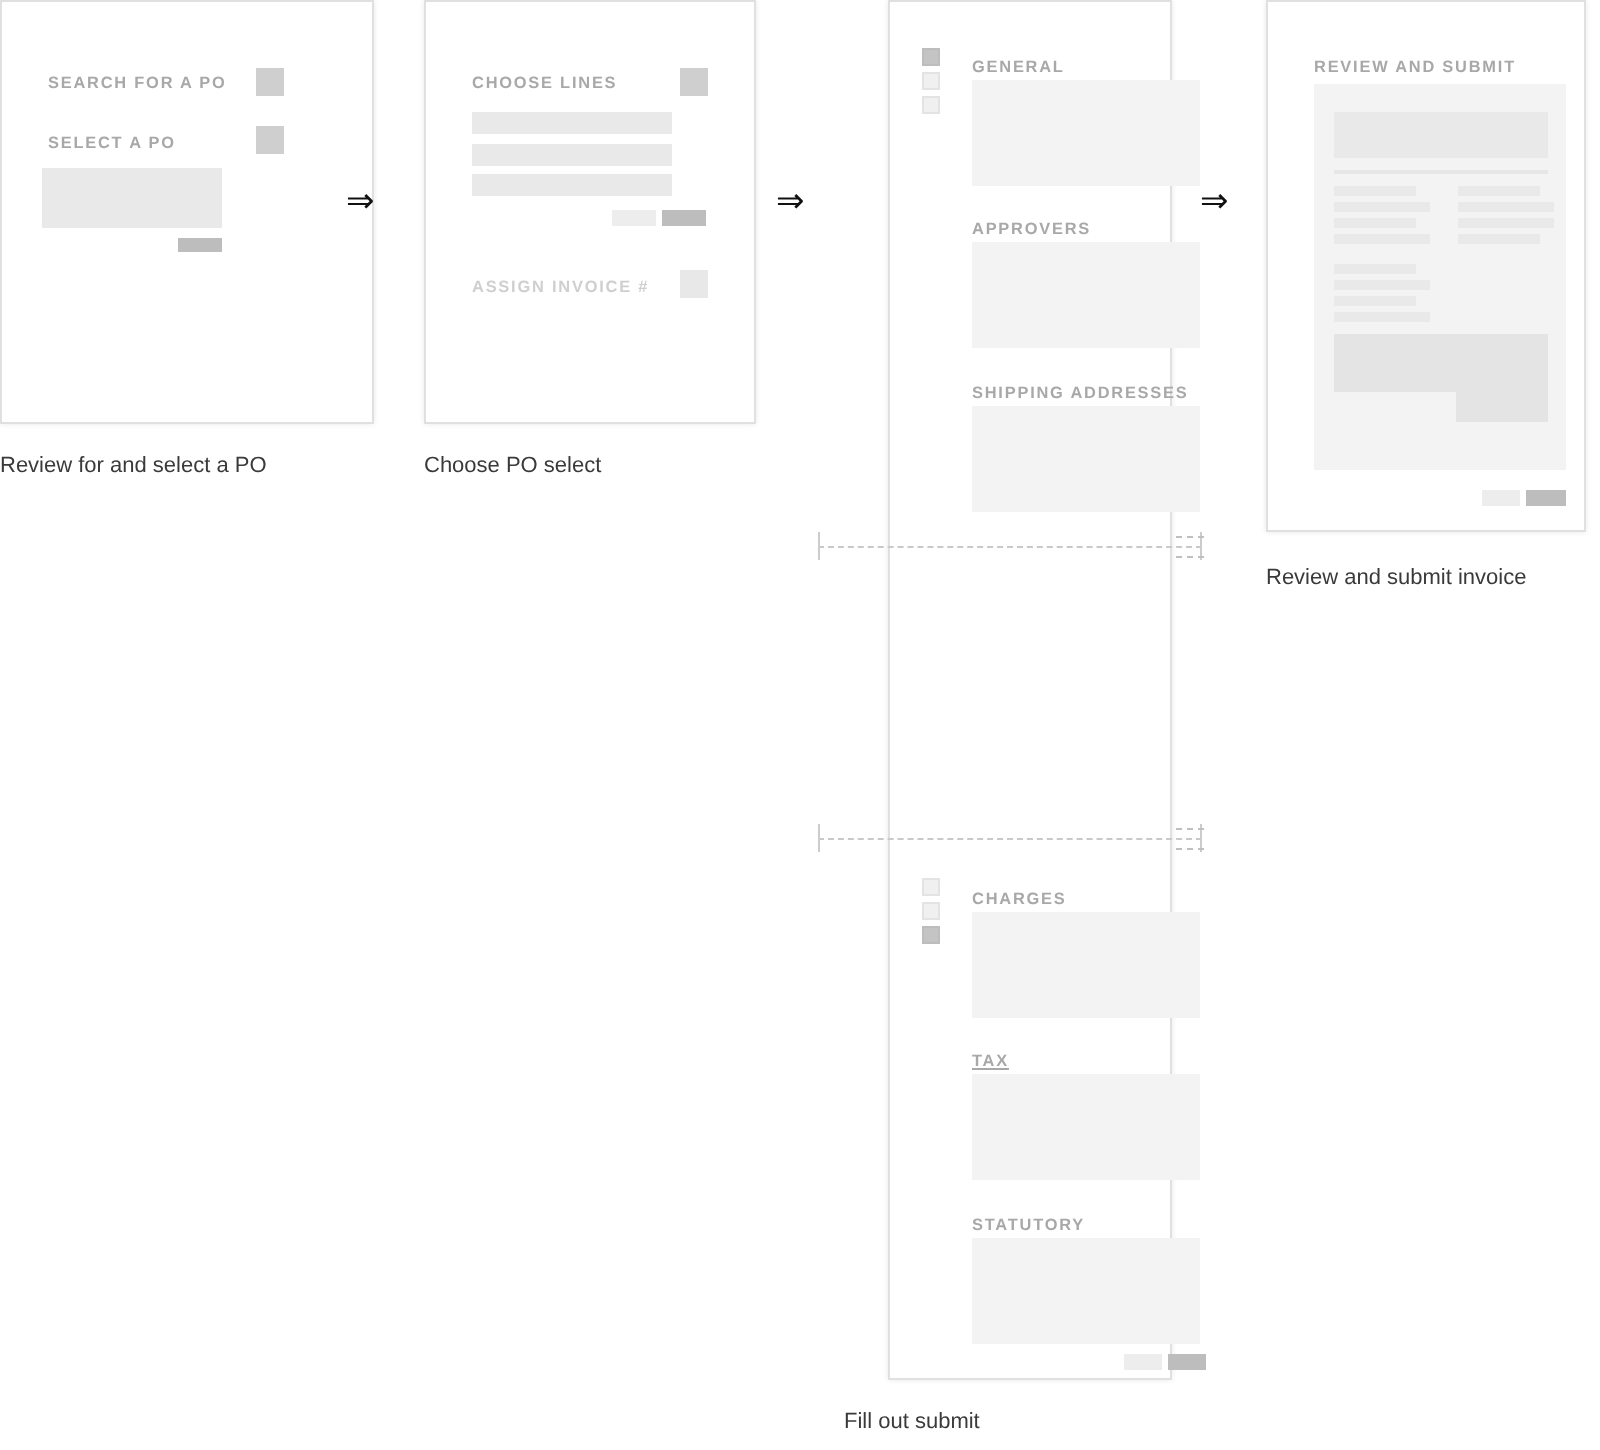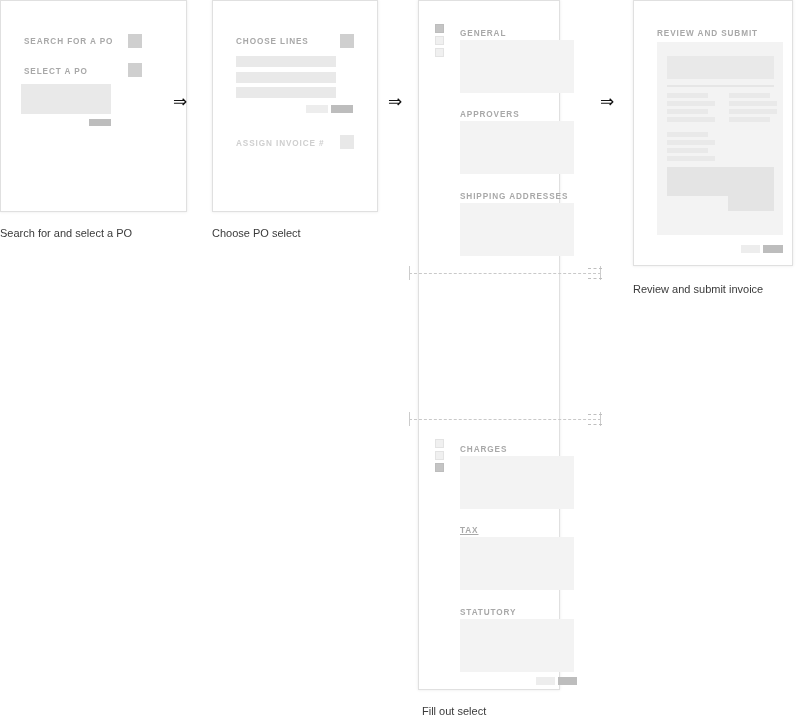--- a/index.html
+++ b/index.html
@@ -125,21 +125,21 @@
   <div class="chip" style="left:127px; top:33px; width:14px; height:14px;"></div>
 
   <div class="sec-title" style="position:absolute; left:23px; top:66px;">SELECT A PO</div>
   <div class="chip" style="left:127px; top:62px; width:14px; height:14px;"></div>
 
   <div class="bar" style="left:20px; top:83px; width:90px; height:30px;"></div>
 
   <div class="btn-primary" style="left:88px; top:118px; width:22px; height:7px;"></div>
 </div>
 
-<div class="caption" style="left:0px; top:227px;">Search for and select a PO</div>
+<div class="caption" style="left:0px; top:227px;">Review for and select a PO</div>
 
 <div class="arrow" style="left:173px; top:93px;">⇒</div>
 
 <div class="panel" style="left:212px; top:0px; width:166px; height:212px;">
 
   <div class="sec-title" style="position:absolute; left:23px; top:36px;">CHOOSE LINES</div>
   <div class="chip" style="left:127px; top:33px; width:14px; height:14px;"></div>
 
   <div class="bar" style="left:23px; top:55px; width:100px; height:11px;"></div>
   <div class="bar" style="left:23px; top:71px; width:100px; height:11px;"></div>
@@ -150,21 +150,21 @@
   <div class="btn-primary" style="left:118px; top:104px; width:22px; height:8px;"></div>
 
   <div class="sec-title muted" style="position:absolute; left:23px; top:138px;">ASSIGN INVOICE #</div>
   <div class="chip-light" style="left:127px; top:134px; width:14px; height:14px;"></div>
 </div>
 
 <div class="caption" style="left:212px; top:227px;">Choose PO select</div>
 
 <div class="arrow" style="left:388px; top:93px;">⇒</div>
 
-<div class="panel" style="left:418px; top:0px; width:142px; height:690px;">
+<div class="panel" style="left:444px; top:0px; width:142px; height:690px;">
 
   <div style="position:absolute; left:0; top:0; width:100%; height:272px;">
     <div class="step-dot active" style="left:16px; top:23px;"></div>
     <div class="step-dot" style="left:16px; top:35px;"></div>
     <div class="step-dot" style="left:16px; top:47px;"></div>
 
     <div class="sec-title" style="position:absolute; left:41px; top:28px;">GENERAL</div>
     <div class="block" style="left:41px; top:39px; width:114px; height:53px;"></div>
 
     <div class="sec-title" style="position:absolute; left:41px; top:109px;">APPROVERS</div>
@@ -199,21 +199,21 @@
 <div class="divider-tick" style="left:600px; top:266px; height:14px;"></div>
 <div class="divider-mark" style="left:588px; top:268px; width:14px;"></div>
 <div class="divider-mark" style="left:588px; top:278px; width:14px;"></div>
 
 <div class="divider-line" style="left:409px; top:419px; width:192px;"></div>
 <div class="divider-tick" style="left:409px; top:412px; height:14px;"></div>
 <div class="divider-tick" style="left:600px; top:412px; height:14px;"></div>
 <div class="divider-mark" style="left:588px; top:414px; width:14px;"></div>
 <div class="divider-mark" style="left:588px; top:424px; width:14px;"></div>
 
-<div class="caption" style="left:422px; top:705px;">Fill out select</div>
+<div class="caption" style="left:422px; top:705px;">Fill out submit</div>
 
 <div class="arrow" style="left:600px; top:93px;">⇒</div>
 
 <div class="panel" style="left:633px; top:0px; width:160px; height:266px;">
 
   <div class="sec-title" style="position:absolute; left:23px; top:28px;">REVIEW AND SUBMIT</div>
 
   <div class="block" style="left:23px; top:41px; width:126px; height:193px;"></div>
 
   <div class="bar" style="left:33px; top:55px; width:107px; height:23px;"></div>

